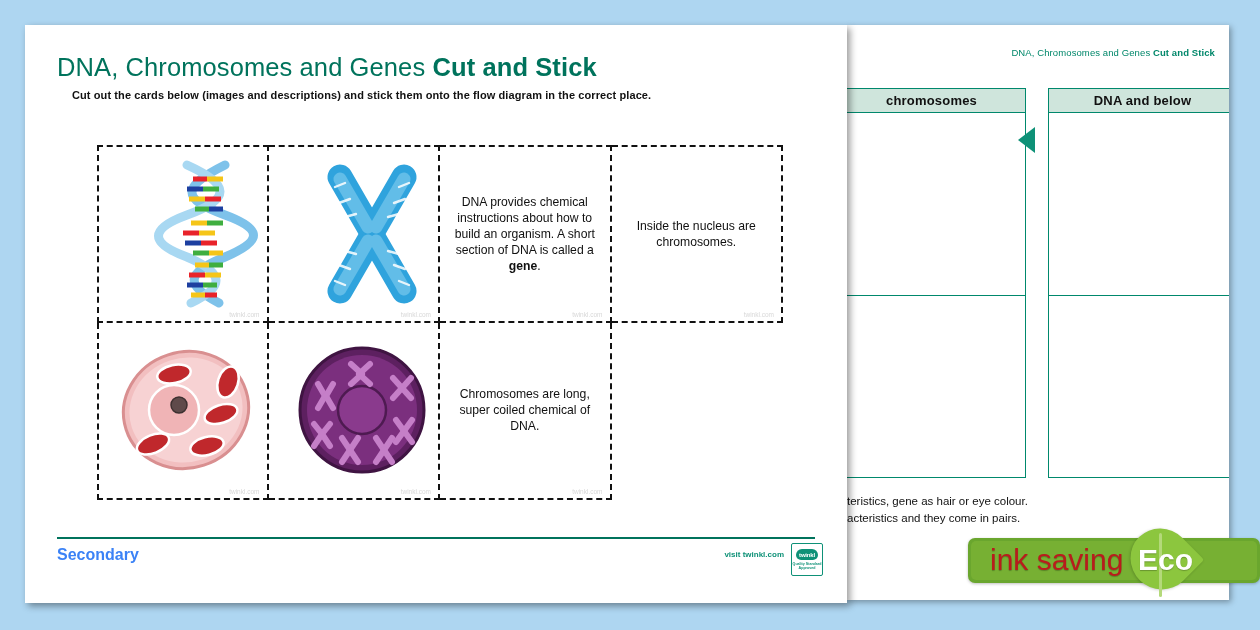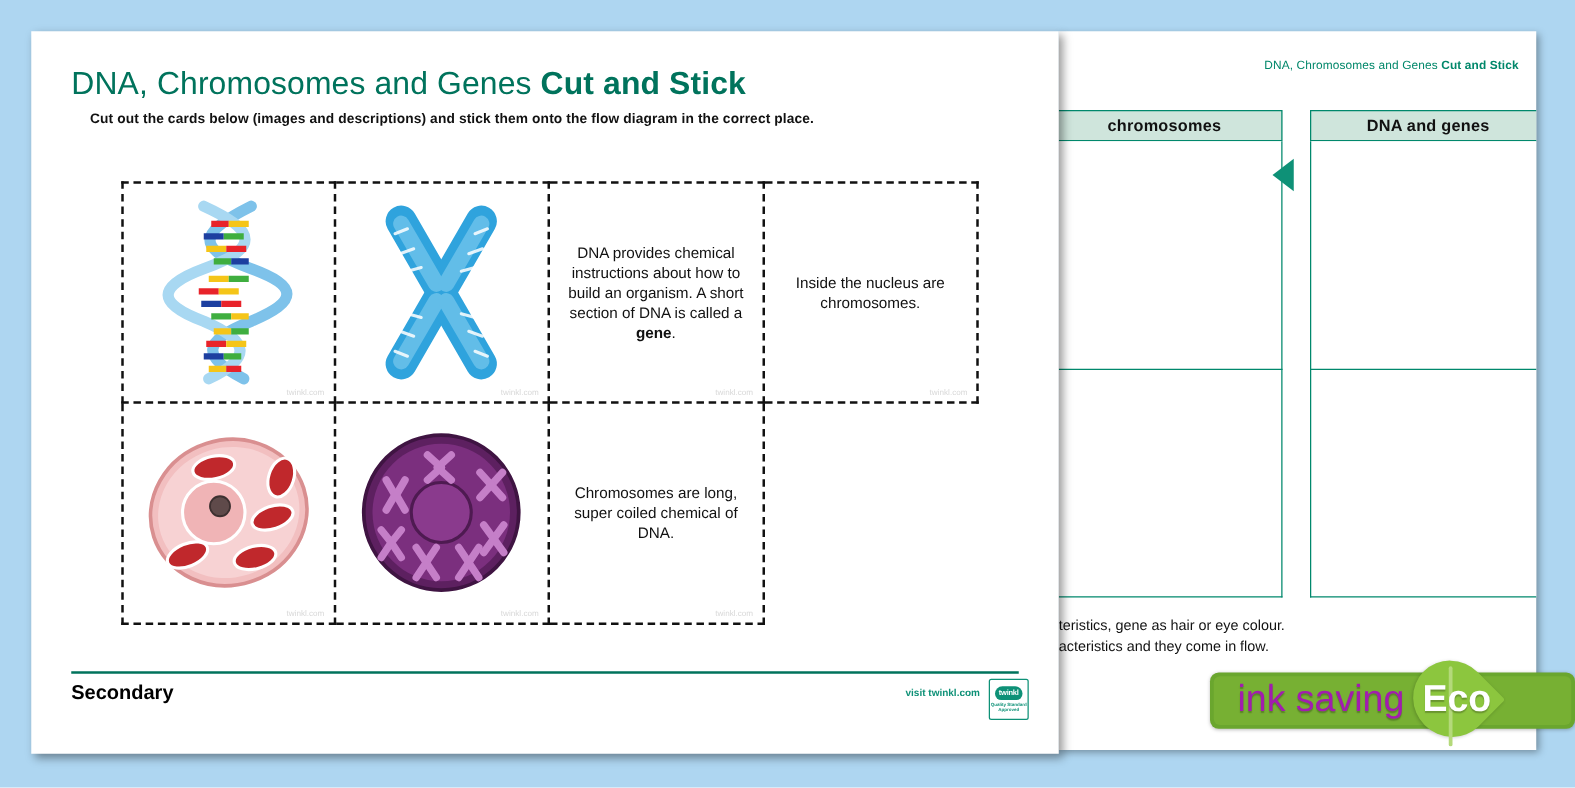--- a/index.html
+++ b/index.html
@@ -131,21 +131,21 @@
     display: grid;
     grid-template-columns: 1fr 1fr 1fr 1fr;
     grid-template-rows: 1fr 1fr;
   }
   .card {
     border-right: 2px dashed #111;
     border-bottom: 2px dashed #111;
     position: relative;
     display: flex;
     align-items: center;
-    justify-content: center;
+    justify-content: flex-end;
     padding: 6px;
     box-sizing: border-box;
   }
   .grid .card:nth-child(4n+1) { border-left: 2px dashed #111; }
   .grid .card:nth-child(-n+4) { border-top: 2px dashed #111; }
   .card-text {
     font-size: 12.2px;
     line-height: 1.32;
     text-align: center;
     color: #111;
@@ -168,21 +168,21 @@
     width: 758px;
     height: 2.2px;
     background: #00735c;
   }
   .footer-label {
     position: absolute;
     left: 32px;
     top: 521px;
     font-size: 16px;
     font-weight: 700;
-    color: #000000;
+    color: #3b82f6;
   }
   .footer-visit {
     position: absolute;
     right: 63px;
     top: 525px;
     font-size: 8px;
     font-weight: 700;
     color: #0e9177;
   }
   .twinkl-badge {
@@ -237,21 +237,21 @@
     position: absolute;
     left: 3px; top: 3px;
     width: 286px; height: 39px;
     background: #77b033;
     border-radius: 5px;
   }
   .eco-ink {
     position: absolute;
     left: 22px; top: 14px;
     font-size: 30px;
-    color: #a21caf;
+    color: #b91c1c;
     font-weight: 400;
     text-shadow: 0 1px 1px rgba(0,0,0,.25);
   }
   .leaf {
     position: absolute;
     left: 162px;
     top: 0px;
     width: 62px;
     height: 60px;
     background: #8cc63e;
@@ -292,31 +292,31 @@
 
   <div class="flow-wrap">
 
     <div class="flow-col">
       <div class="flow-col-head">chromosomes</div>
       <div class="flow-box"></div>
       <div class="flow-box second"></div>
     </div>
 
     <div class="flow-col">
-      <div class="flow-col-head">DNA and genes</div>
+      <div class="flow-col-head">DNA and below</div>
       <div class="flow-box"></div>
       <div class="flow-box second"></div>
     </div>
 
     <div class="flow-arrow"></div>
   </div>
 
   <div class="back-text">
     <div>teristics, gene as hair or eye colour.</div>
-    <div>acteristics and they come in flow.</div>
+    <div>acteristics and they come in pairs.</div>
   </div>
 </div>
 
 <div class="front-sheet">
 
   <div class="title">
     <span>DNA, Chromosomes and Genes </span><b>Cut and Stick</b>
   </div>
 
   <div class="subtitle">Cut out the cards below (images and descriptions) and stick them onto the flow diagram in the correct place.</div>

